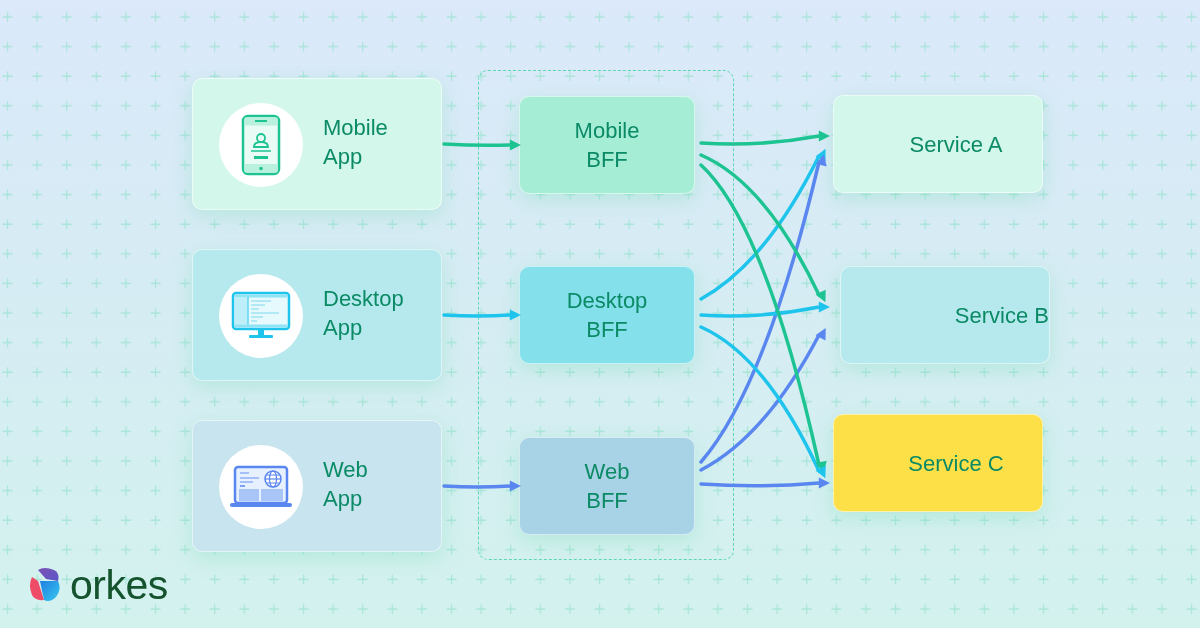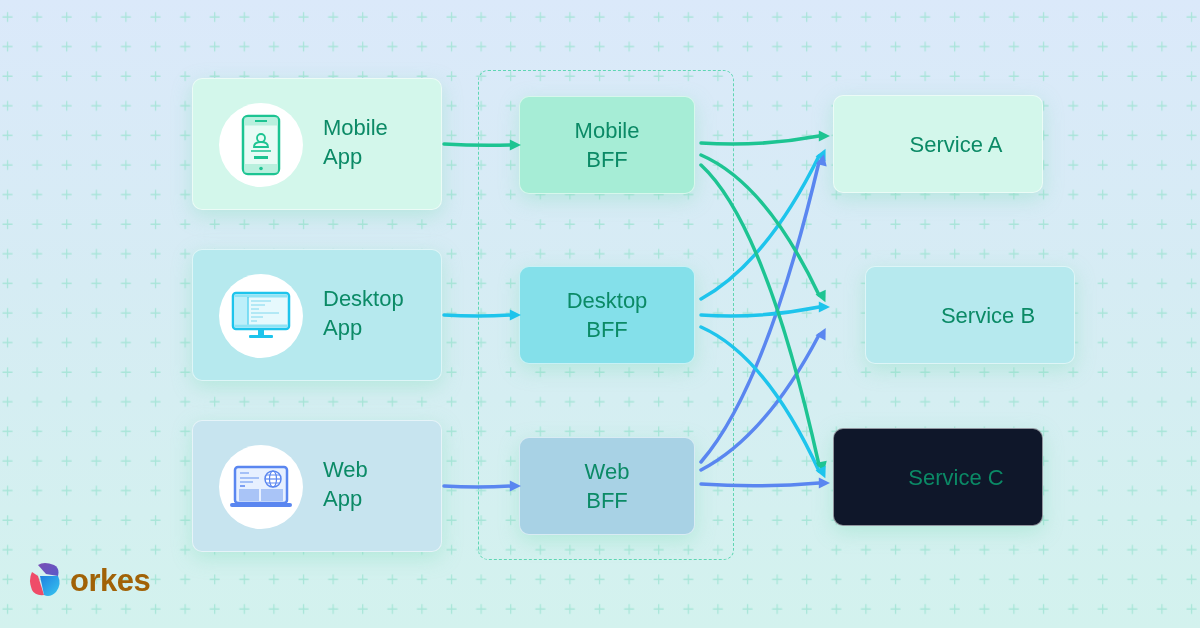--- a/index.html
+++ b/index.html
@@ -26,21 +26,21 @@
     white-space: pre-line;
   }
   .bff { width: 174px; height: 96px; display: flex; align-items: center; justify-content: center; text-align: center; }
   .bff .label, .svc .label { white-space: pre-line; line-height: 29px; }
   .svc { width: 172px; height: 96px; display: flex; align-items: center; justify-content: center; padding-left: 36px; }
   .dashed {
     position: absolute; left: 478px; top: 70px; width: 254px; height: 488px;
     border: 1.5px dashed #5fd6b3; border-radius: 10px;
   }
   .logo { position: absolute; left: 24px; top: 562px; display: flex; align-items: center; }
-  .logo .word { font-size: 31px; font-weight: bold; color: #a16207; margin-left: 6px; letter-spacing: -0.5px; }
+  .logo .word { font-size: 41px; font-weight: normal; color: #14532d; margin-left: 6px; letter-spacing: -0.5px; }
 </style>
 </head>
 <body>
 
 <svg class="bg" width="1200" height="628">
   <defs>
     <pattern id="plus" x="0" y="0" width="29.6" height="29.6" patternUnits="userSpaceOnUse">
       <path d="M7.5 12 V22 M2.5 17 H12.5" stroke="#9de3d2" stroke-width="1.3" opacity="0.8"></path>
     </pattern>
   </defs>
@@ -122,24 +122,24 @@
 BFF</div>
 </div>
 <div class="box bff" id="bff-web-bff" style="left:519px;top:437px;background:#a8d2e5;">
   <div class="label">Web
 BFF</div>
 </div>
 
 <div class="box svc" id="svc-service-a" style="left:833px;top:95px;background:#d3f7eb;">
   <div class="label">Service A</div>
 </div>
-<div class="box svc" id="svc-service-b" style="left:865px;top:266px;background:#b6e9ee;">
+<div class="box svc" id="svc-service-b" style="left:840px;top:266px;background:#b6e9ee;justify-content:flex-end;">
   <div class="label">Service B</div>
 </div>
-<div class="box svc" id="svc-service-c" style="left:833px;top:428px;background:#0f172a;">
+<div class="box svc" id="svc-service-c" style="left:833px;top:414px;background:#fde047;">
   <div class="label">Service C</div>
 </div>
 
 <svg id="edges" width="1200" height="628" style="position:absolute;left:0;top:0;pointer-events:none;">
     <path d="M701 484 Q760 488 819 483" fill="none" stroke="#5a86f0" stroke-width="3.5" stroke-linecap="round"></path>
     <path d="M701 470 Q765.9 436.25 819 335" fill="none" stroke="#5a86f0" stroke-width="3.5" stroke-linecap="round"></path>
     <path d="M701 462 Q765.9 387 819 162" fill="none" stroke="#5a86f0" stroke-width="3.5" stroke-linecap="round"></path>
     <path d="M701 327 Q765.9 355.8 819 471" fill="none" stroke="#1ec4ec" stroke-width="3.5" stroke-linecap="round"></path>
     <path d="M701 315 Q760 319 819 307" fill="none" stroke="#1ec4ec" stroke-width="3.5" stroke-linecap="round"></path>
     <path d="M701 299 Q765.9 263.25 819 156" fill="none" stroke="#1ec4ec" stroke-width="3.5" stroke-linecap="round"></path>

